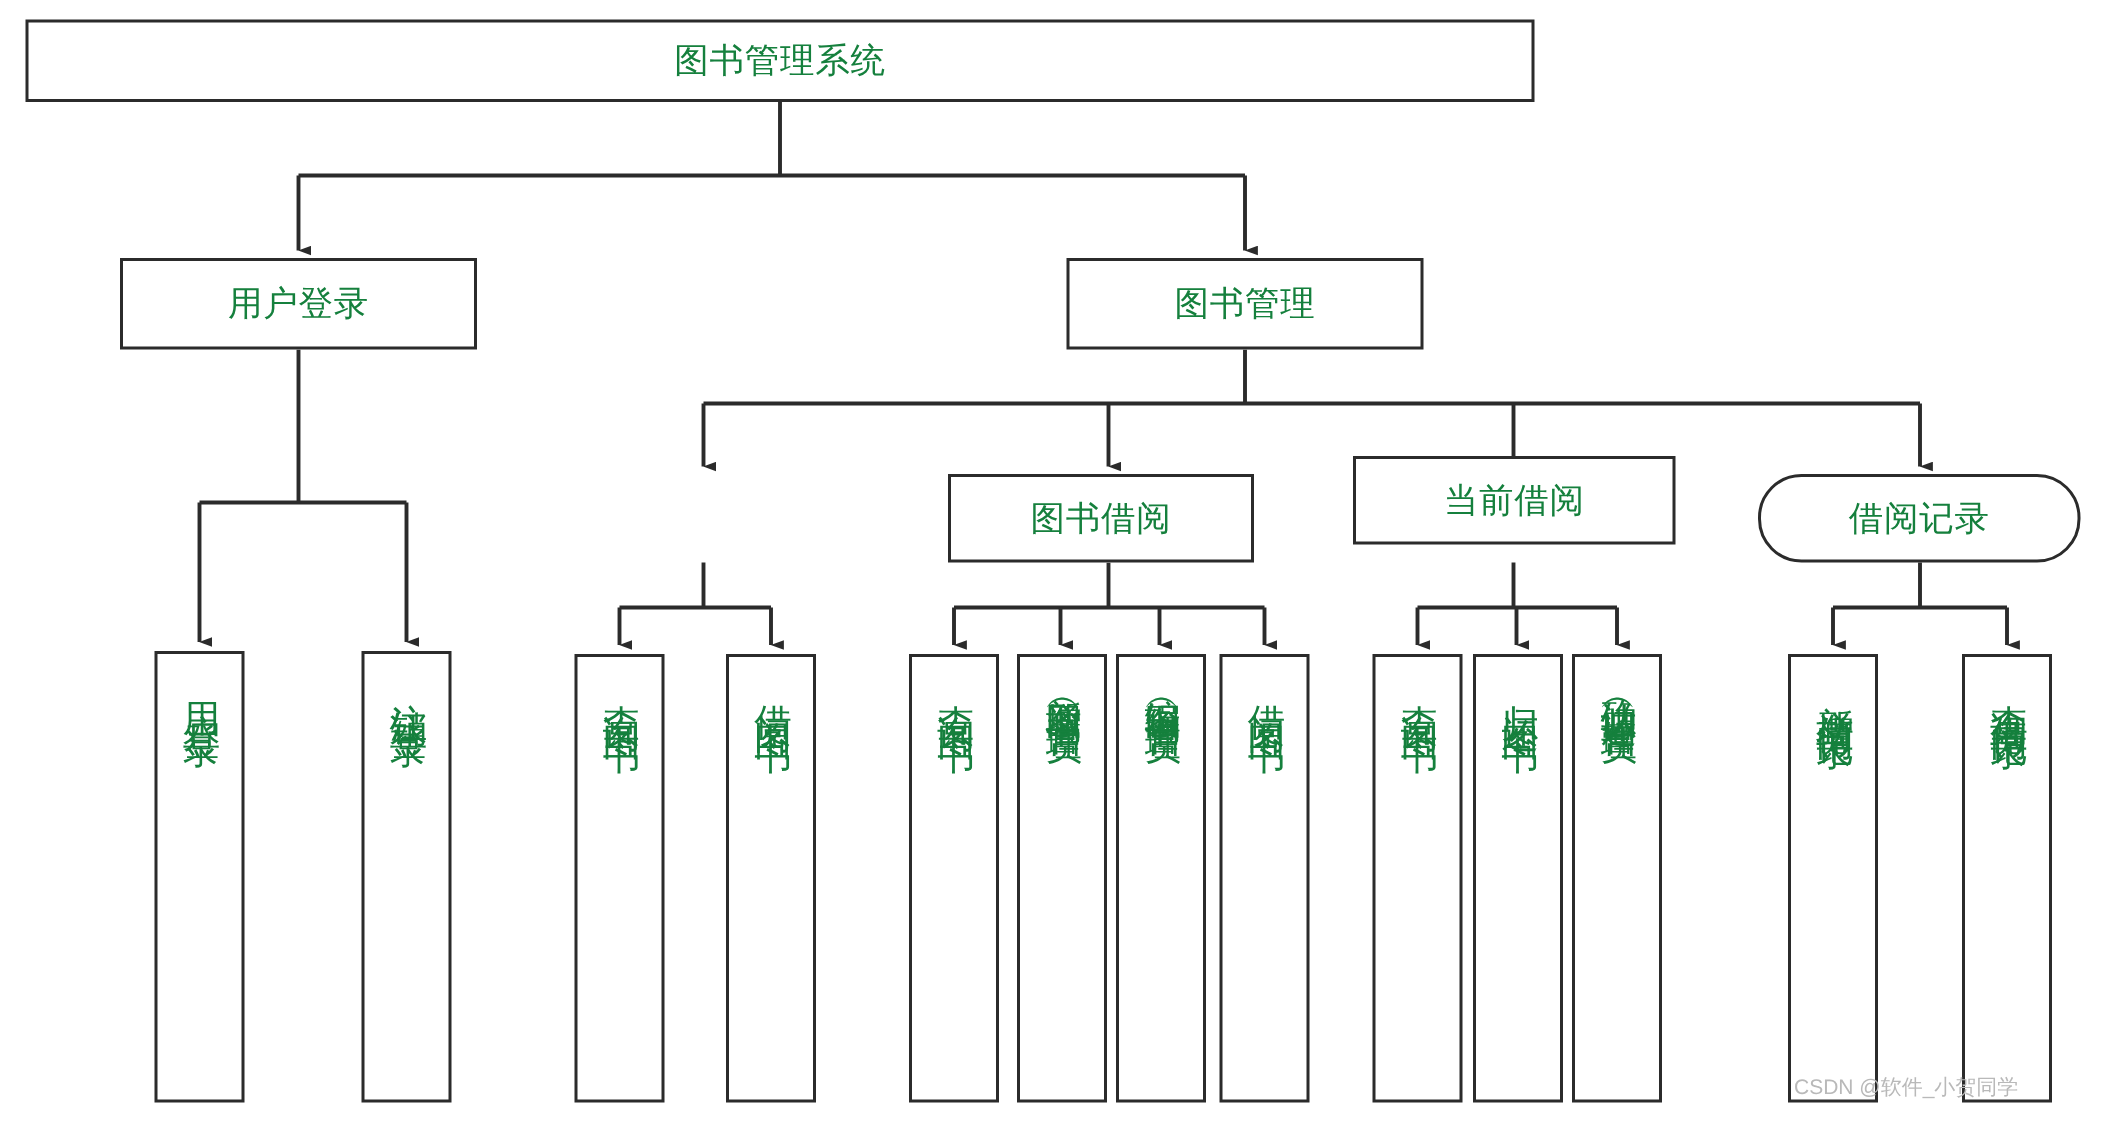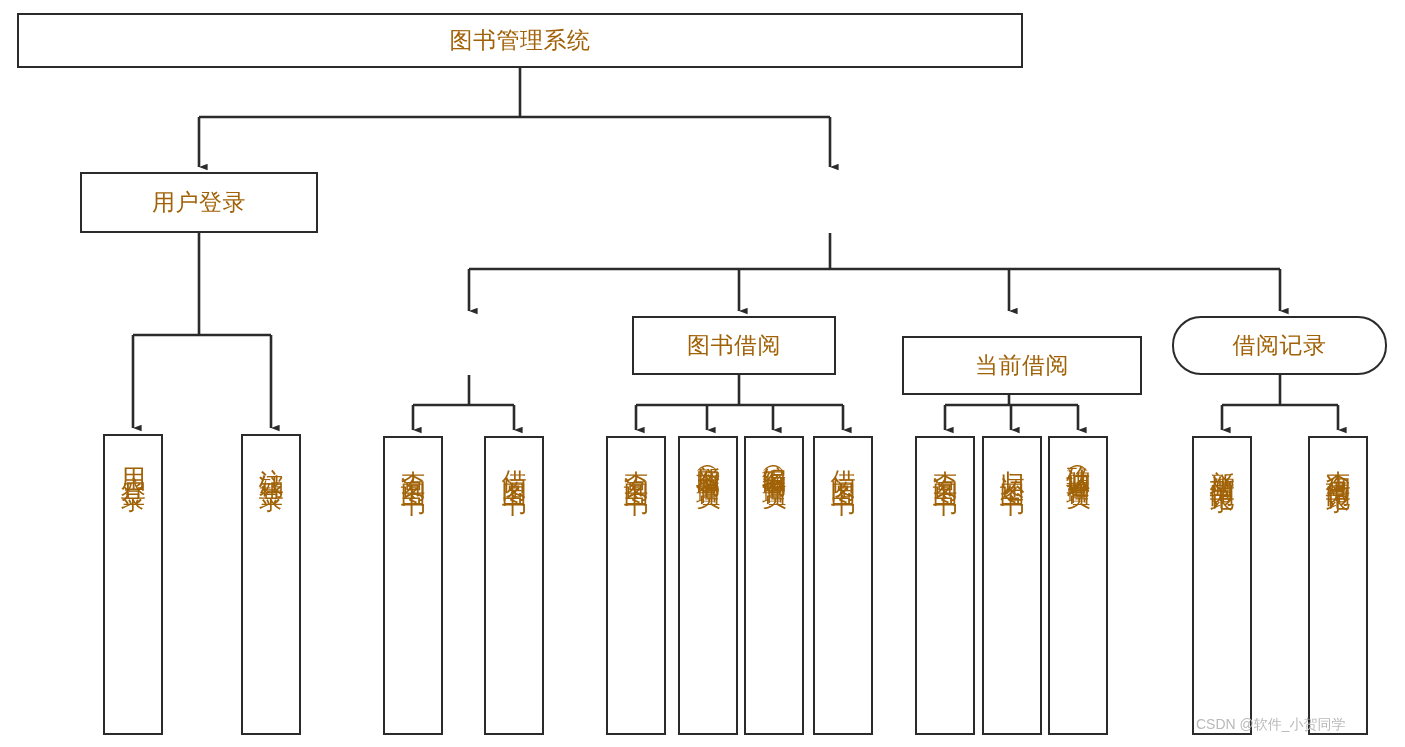--- a/index.html
+++ b/index.html
@@ -32,21 +32,21 @@
     background: #ffffff;
     border: 2.5px solid #2b2b2b;
     display: flex;
     align-items: center;
     justify-content: center;
     color: #3a3a3a;
     z-index: 3;
   }
   .node-label {
     display: block;
-    color: #a16207;
+    color: #15803d;
     line-height: 1.0;
     white-space: nowrap;
   }
   
   .node.horizontal .node-label {
     font-size: 23px;
     letter-spacing: 0.5px;
   }
   .node.root .node-label {
     font-size: 23px;
@@ -155,25 +155,28 @@
     </g>
   </svg>
 
   <div class="node root horizontal" style="left:17px; top:13px; width:1006px; height:55px;">
     <span class="node-label">图书管理系统</span>
   </div>
 
   <div class="node horizontal" style="left:80px; top:172px; width:238px; height:61px;">
     <span class="node-label">用户登录</span>
   </div>
+  <div class="node horizontal" style="left:711px; top:172px; width:238px; height:61px;">
+    <span class="node-label">图书管理</span>
+  </div>
 
   <div class="node horizontal" style="left:632px; top:316px; width:204px; height:59px;">
     <span class="node-label">图书借阅</span>
   </div>
-  <div class="node horizontal" style="left:902px; top:336px; width:240px; height:59px;">
+  <div class="node horizontal" style="left:902px; top:304px; width:215px; height:59px;">
     <span class="node-label">当前借阅</span>
   </div>
   <div class="node horizontal" style="left:1172px; top:316px; width:215px; height:59px;border-radius:29px;">
     <span class="node-label">借阅记录</span>
   </div>
 
   <div class="node vertical" style="left:103px; top:434px; width:60px; height:301px;">
     <span class="node-label">用户登录</span>
   </div>
   <div class="node vertical" style="left:241px; top:434px; width:60px; height:301px;">

